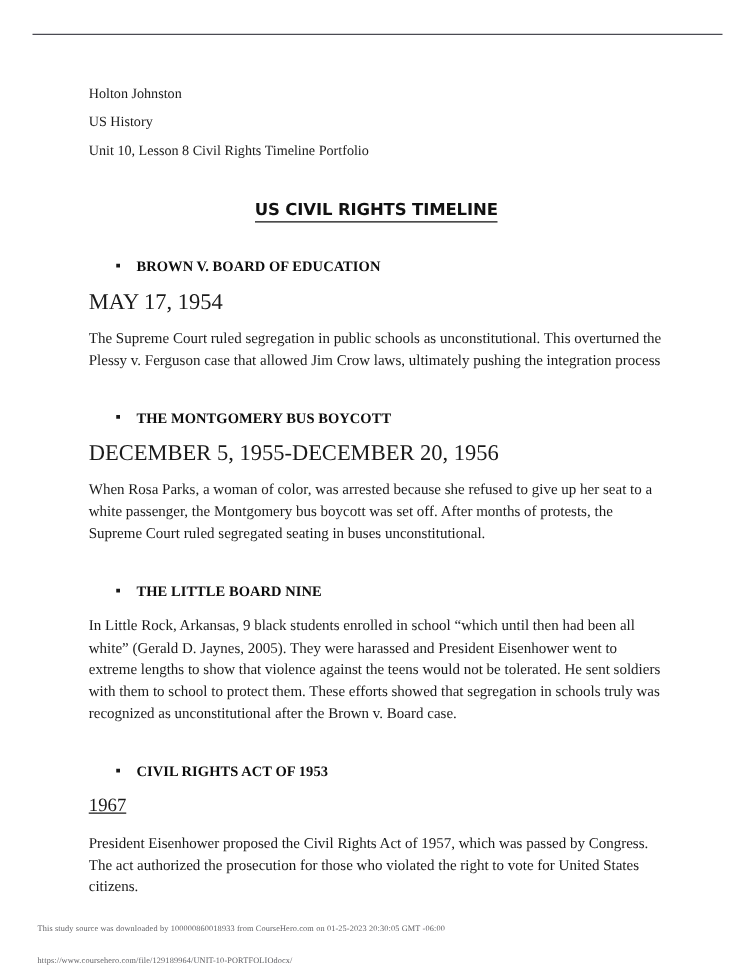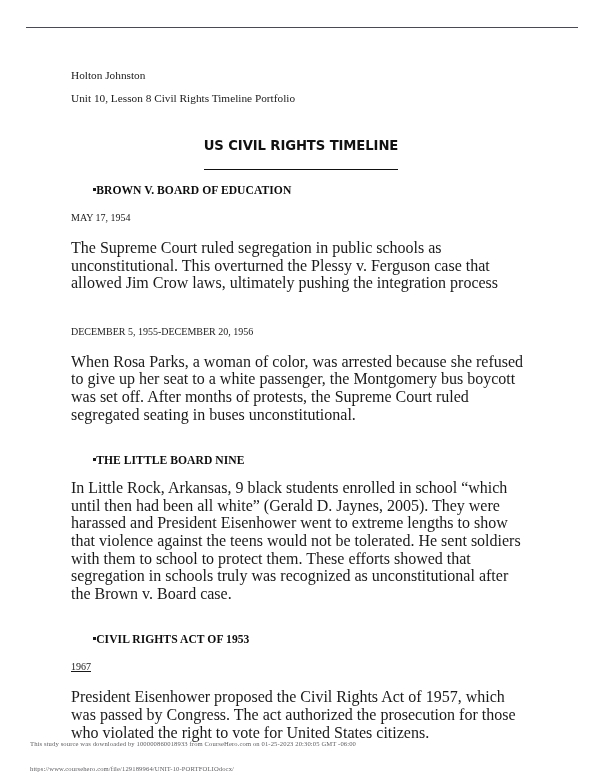--- a/index.html
+++ b/index.html
@@ -51,21 +51,21 @@
     font-family: "DejaVu Sans", "Liberation Sans", sans-serif;
     font-weight: bold;
     font-size: 13.2px;
     letter-spacing: -0.1px;
     color: #111111;
     margin-top: 28px;
     margin-bottom: 0;
   }
   .doc-title span {
     border-bottom: 1.4px solid #111111;
-    padding-bottom: 16px;
+    padding-bottom: 1px;
   }
 
   .section {
     margin-top: 31px;
   }
 
   .sec-heading {
     display: flex;
     align-items: baseline;
     font-weight: bold;
@@ -78,35 +78,36 @@
     width: 3.2px;
     height: 3.2px;
     background: #1a1a1a;
     margin-left: 22px;
     margin-right: 0;
     position: relative;
     top: -3px;
     flex: none;
   }
   .sec-heading-text {
+    margin-left: 13px;
   }
 
   .sec-date {
-    font-size: 10px;
+    font-size: 18px;
     line-height: 18px;
     margin-top: 12px;
     color: #1a1a1a;
   }
   .sec-date.small {
-    font-size: 10px;
+    font-size: 15px;
     text-decoration: underline;
   }
 
   .sec-body {
-    font-size: 16px;
+    font-size: 12px;
     line-height: 17.6px;
     margin-top: 12px;
     color: #1a1a1a;
     text-align: left;
   }
 
   .footer {
     position: absolute;
     left: 30px;
     width: 545px;
@@ -122,36 +123,41 @@
 </head>
 <body>
 
 <div class="page">
 
   <div class="top-rule"></div>
 
   <div class="content">
 
     <div class="meta-line">Holton Johnston</div>
+    <div class="meta-line">US History</div>
     <div class="meta-line">Unit 10, Lesson 8 Civil Rights Timeline Portfolio</div>
 
     <div class="doc-title">
       <span>US CIVIL RIGHTS TIMELINE</span>
     </div>
 
     <div class="section">
       <div class="sec-heading">
         <span class="bullet"></span>
         <span class="sec-heading-text">BROWN V. BOARD OF EDUCATION</span>
       </div>
       <div class="sec-date">MAY 17, 1954</div>
       <div class="sec-body">The Supreme Court ruled segregation in public schools as unconstitutional. This overturned the Plessy v. Ferguson case that allowed Jim Crow laws, ultimately pushing the integration process</div>
     </div>
 
     <div class="section">
+      <div class="sec-heading">
+        <span class="bullet"></span>
+        <span class="sec-heading-text">THE MONTGOMERY BUS BOYCOTT</span>
+      </div>
       <div class="sec-date">DECEMBER 5, 1955-DECEMBER 20, 1956</div>
       <div class="sec-body">When Rosa Parks, a woman of color, was arrested because she refused to give up her seat to a white passenger, the Montgomery bus boycott was set off. After months of protests, the Supreme Court ruled segregated seating in buses unconstitutional.</div>
     </div>
 
     <div class="section">
       <div class="sec-heading">
         <span class="bullet"></span>
         <span class="sec-heading-text">THE LITTLE BOARD NINE</span>
       </div>
       <div class="sec-body">In Little Rock, Arkansas, 9 black students enrolled in school “which until then had been all white” (Gerald D. Jaynes, 2005). They were harassed and President Eisenhower went to extreme lengths to show that violence against the teens would not be tolerated. He sent soldiers with them to school to protect them. These efforts showed that segregation in schools truly was recognized as unconstitutional after the Brown v. Board case.</div>

